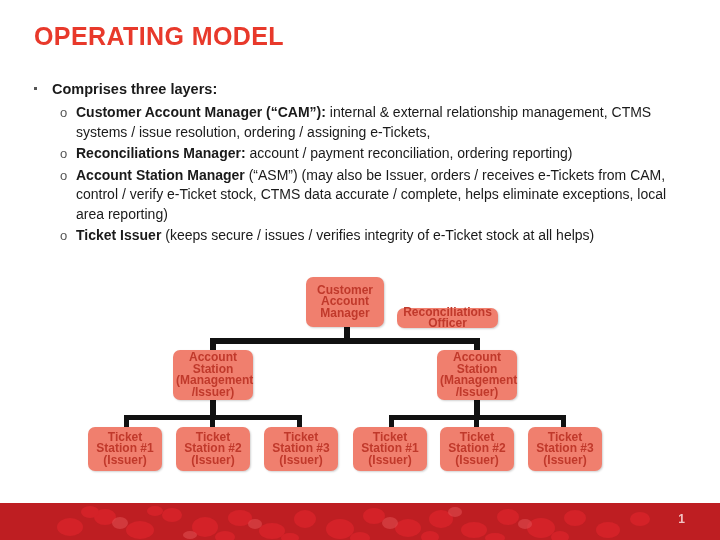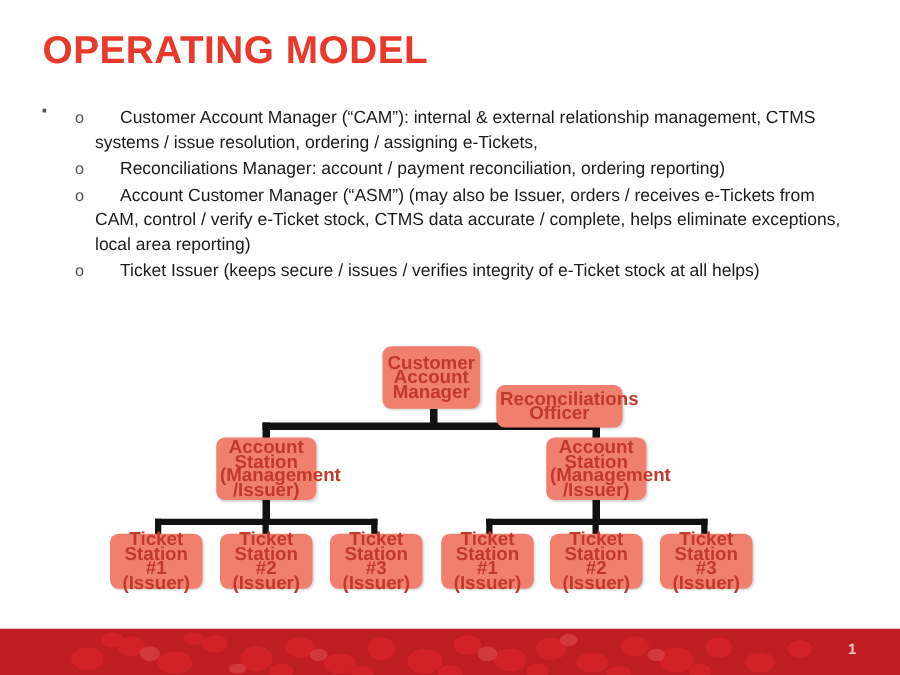--- a/index.html
+++ b/index.html
@@ -8,21 +8,21 @@
     background:#ffffff;
     font-family:"Liberation Sans", sans-serif;
     overflow:hidden;
     position:relative;
   }
   .slide{position:absolute;inset:0;background:#fff;}
 
   
   .title{
     position:absolute;left:34px;top:22px;
-    font-size:31px;font-weight:bold;
+    font-size:25px;font-weight:bold;
     color:#E8392B;
     letter-spacing:0.4px;
     white-space:nowrap;
   }
 
   
   .body{
     position:absolute;left:30px;top:80px;width:660px;
     color:#1a1a1a;
   }
@@ -41,30 +41,30 @@
     position:relative;
     padding-left:46px;
     font-size:14px;
     line-height:19.5px;
     margin-bottom:2px;
   }
   .l2 .omark{
     position:absolute;left:30px;top:0px;
     font-size:13px;color:#555;line-height:19.5px;
   }
-  .l2 b{font-weight:normal;margin-left:20px;}
+  .l2 b{font-weight:bold;}
 
   
   .chart{position:absolute;left:0;top:270px;width:720px;height:230px;}
   .node{
     position:absolute;
     background:#F07F6E;
     border-radius:7px;
     color:#C0392B;
-    font-size:15px;
+    font-size:12px;
     font-weight:bold;
     line-height:11.5px;
     text-align:center;
     display:flex;align-items:center;justify-content:center;
     box-shadow:1px 1px 2px rgba(0,0,0,0.18);
     box-sizing:border-box;
     padding:4px 3px;
   }
   .node span{display:block;width:100%;}
   .line{position:absolute;background:#111;}
@@ -85,35 +85,36 @@
 <body>
 
 <div class="slide">
 
   <div class="title">OPERATING MODEL</div>
 
   <div class="body">
 
     <div class="l1">
       <span class="bullet"></span>
+      <span>Comprises three layers:</span>
     </div>
 
     <div class="l2">
       <span class="omark">o</span>
       <b>Customer Account Manager (“CAM”):</b><span> internal &amp; external relationship management, CTMS systems / issue resolution, ordering / assigning e-Tickets,</span>
     </div>
 
     <div class="l2">
       <span class="omark">o</span>
       <b>Reconciliations Manager:</b><span>  account / payment reconciliation, ordering reporting)</span>
     </div>
 
     <div class="l2">
       <span class="omark">o</span>
-      <b>Account Customer Manager</b><span> (“ASM”) (may also be Issuer, orders / receives e-Tickets from CAM, control / verify e-Ticket stock, CTMS data accurate / complete, helps eliminate exceptions, local area reporting)</span>
+      <b>Account Station Manager</b><span> (“ASM”) (may also be Issuer, orders / receives e-Tickets from CAM, control / verify e-Ticket stock, CTMS data accurate / complete, helps eliminate exceptions, local area reporting)</span>
     </div>
 
     <div class="l2">
       <span class="omark">o</span>
       <b>Ticket Issuer</b><span> (keeps secure / issues / verifies integrity of e-Ticket stock at all helps)</span>
     </div>
 
   </div>
 
   <div class="chart">
@@ -132,21 +133,21 @@
     <div class="line" style="left:474px;top:129px;width:6px;height:19px;"></div>
     <div class="line" style="left:389px;top:145px;width:177px;height:5px;"></div>
     <div class="line" style="left:389px;top:145px;width:5px;height:13px;"></div>
     <div class="line" style="left:474px;top:145px;width:5px;height:13px;"></div>
     <div class="line" style="left:561px;top:145px;width:5px;height:13px;"></div>
 
     <div class="node" style="left:306px;top:7px;width:78px;height:50px;">
       <span>Customer Account Manager</span>
     </div>
 
-    <div class="node" style="left:397px;top:38px;width:101px;height:34px;">
+    <div class="node" style="left:397px;top:38px;width:101px;height:20px;">
       <span>Reconciliations Officer</span>
     </div>
 
     <div class="node" style="left:173px;top:80px;width:80px;height:50px;">
       <span>Account Station (Management /Issuer)</span>
     </div>
 
     <div class="node" style="left:437px;top:80px;width:80px;height:50px;">
       <span>Account Station (Management /Issuer)</span>
     </div>

